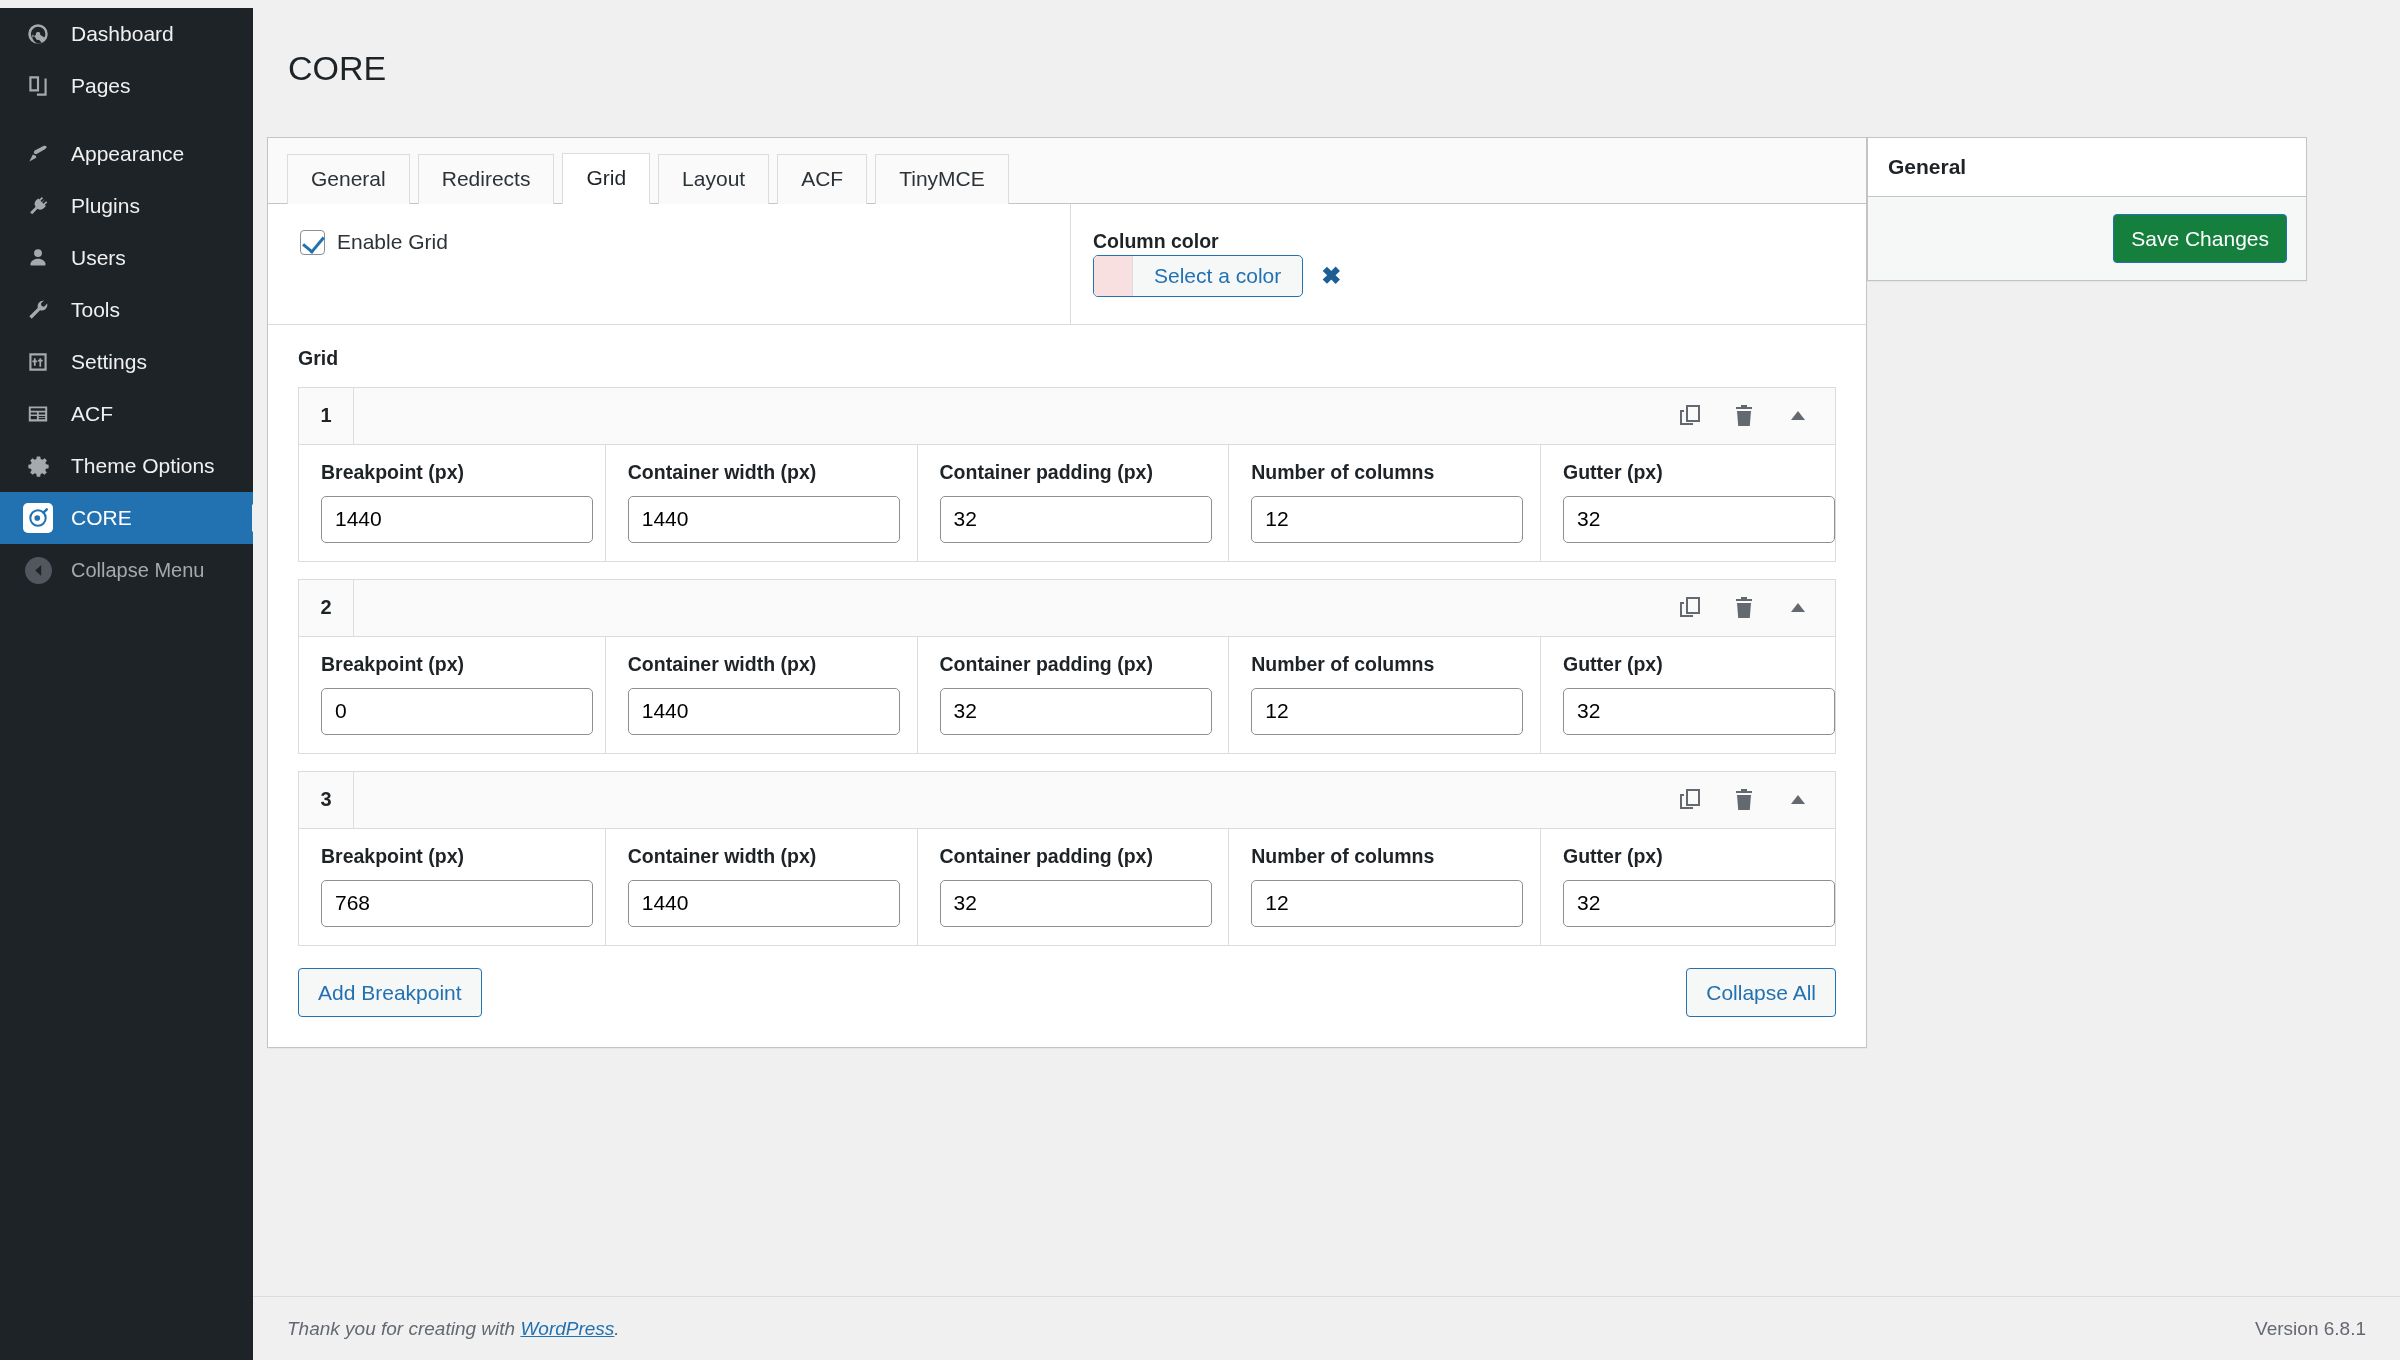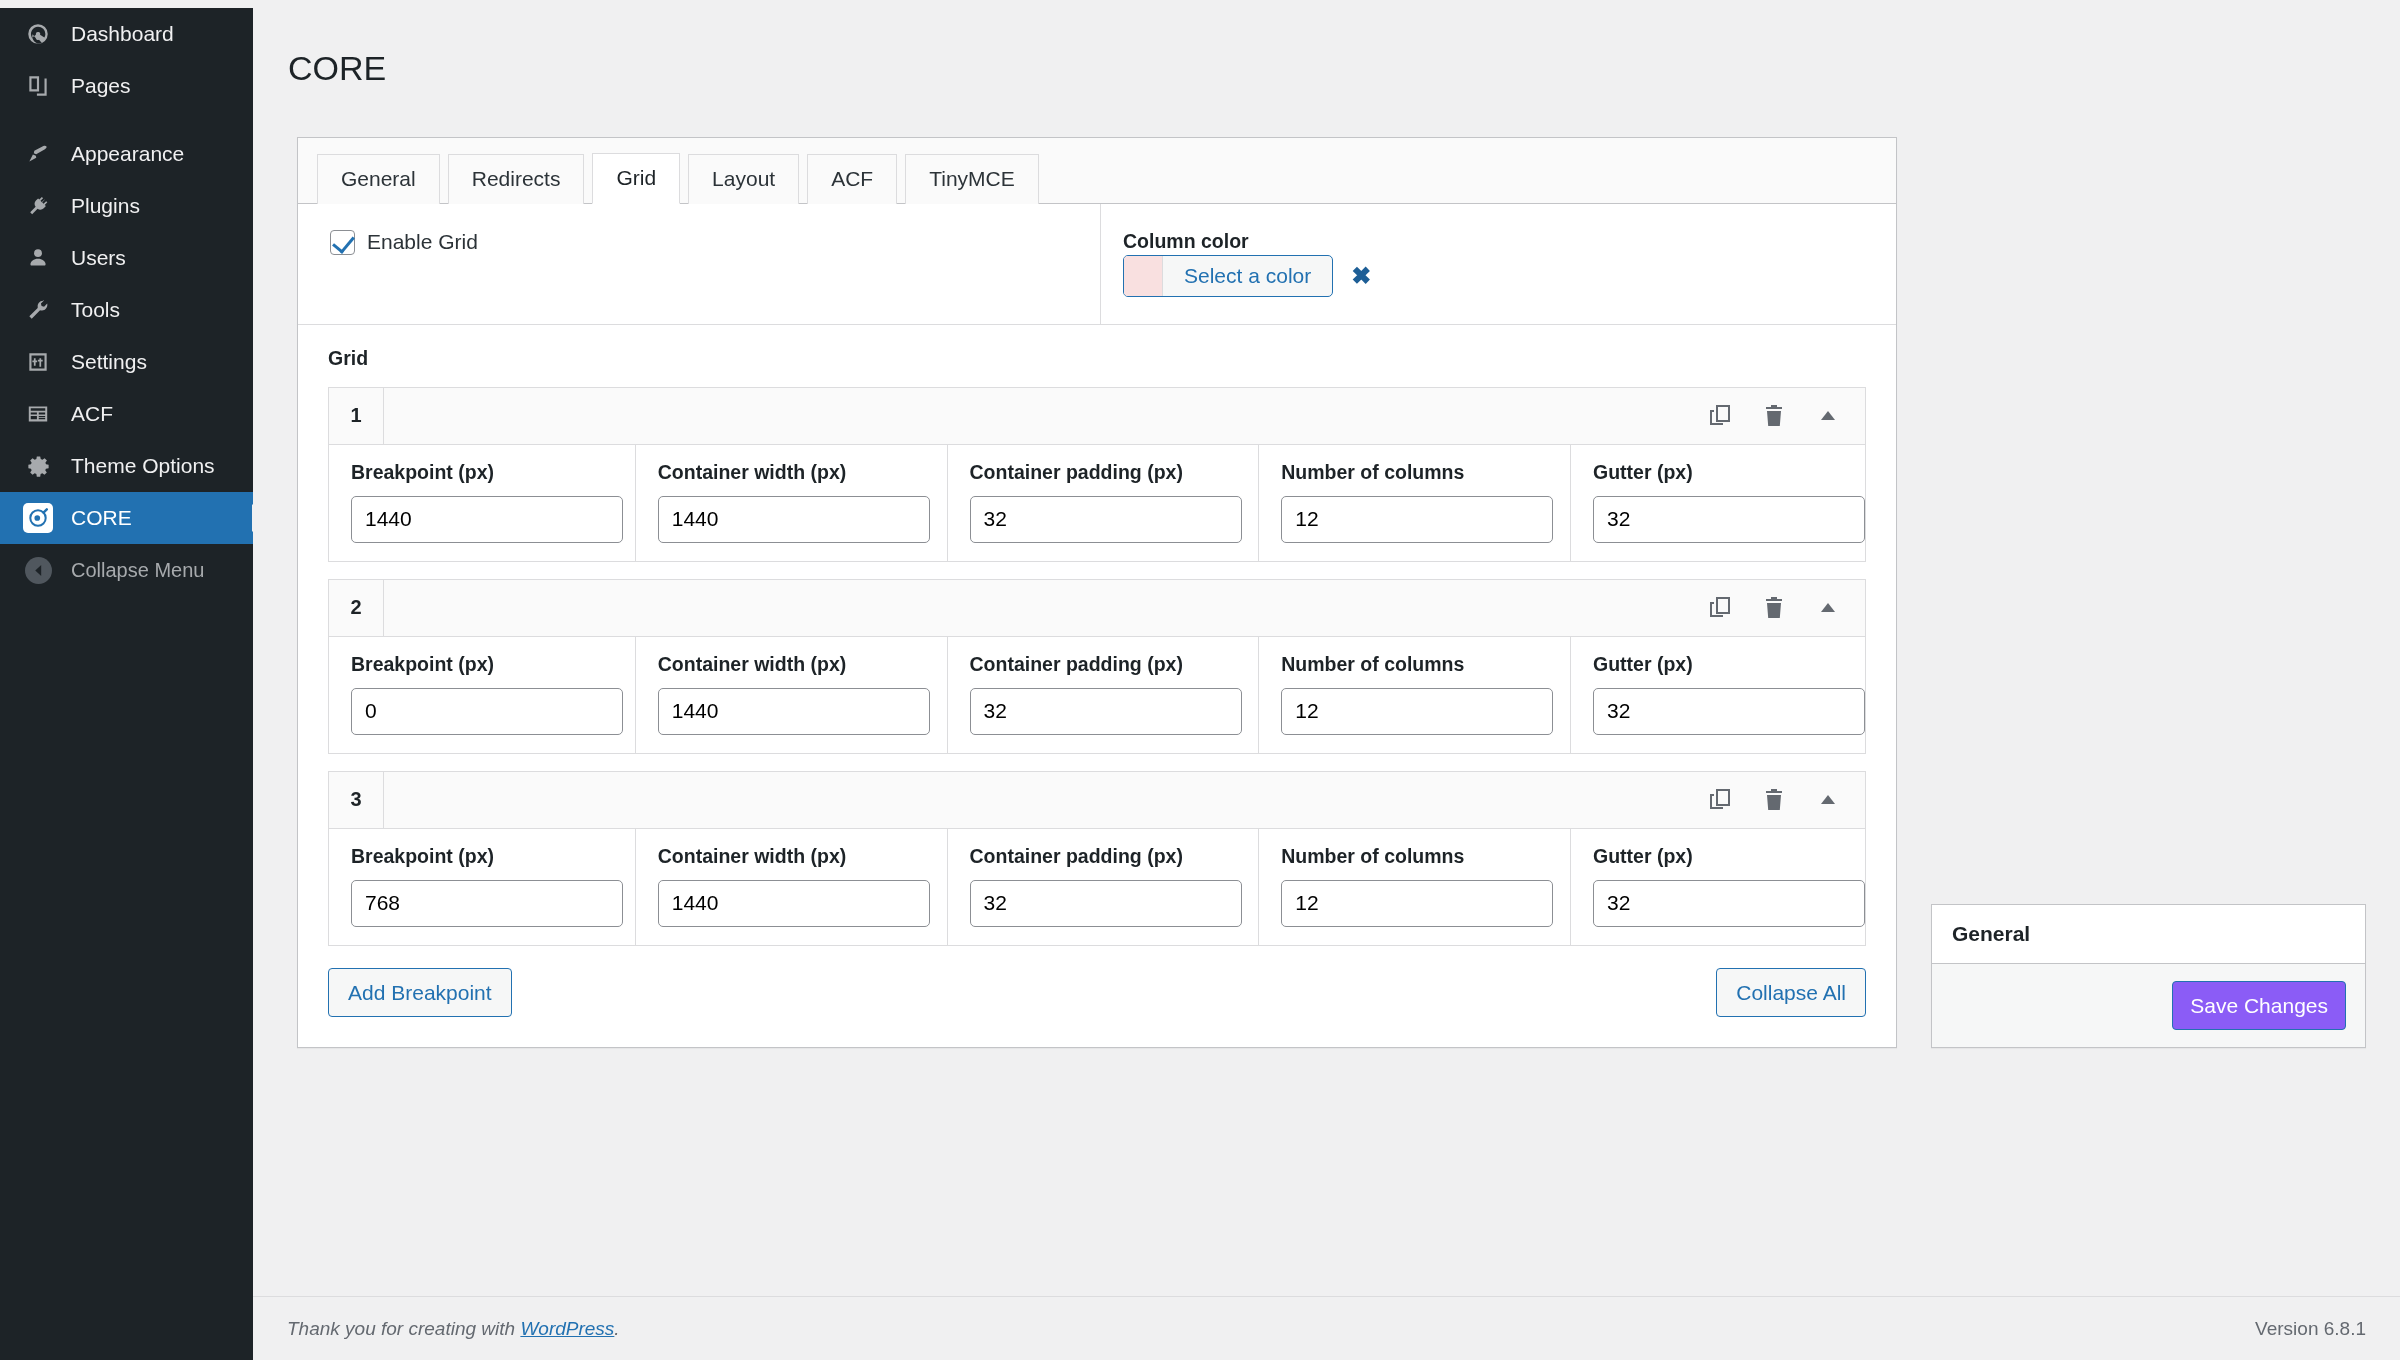--- a/index.html
+++ b/index.html
@@ -50,21 +50,21 @@
     display:flex;align-items:center;justify-content:center;
   }
 
   
   #wpbody { position:absolute; left:253px; top:0; right:0; bottom:0; }
   #page-title {
     font-size:34px; font-weight:400; color:#1d2327;
     padding:23px 0 0 35px; line-height:1.3;
   }
 
-  #content-row { display:flex; padding:24px 34px 0 44px; gap:34px; align-items:flex-end; }
+  #content-row { display:flex; padding:24px 34px 0 14px; align-items:flex-start; }
 
   
   .main-panel {
     width:1600px; background:#fff;
     border:1px solid #c3c4c7;
     box-shadow:0 1px 1px rgba(0,0,0,.04);
   }
   .tabs-bar {
     background:#fafafa;
     padding:17px 0 0 19px;
@@ -154,21 +154,21 @@
   .side-panel {
     width:440px; background:#fff; border:1px solid #c3c4c7;
     box-shadow:0 1px 1px rgba(0,0,0,.04);
   }
   .side-head {
     padding:17px 20px; font-weight:bold; font-size:21px; color:#1d2327;
     border-bottom:1px solid #c3c4c7; background:#fff;
   }
   .side-body { background:#f6f7f7; padding:17px 19px; display:flex; justify-content:flex-end; }
   .wp-btn-primary {
-    background:#8b5cf6; border:1px solid #2271b1; color:#fff;
+    background:#15803d; border:1px solid #2271b1; color:#fff;
     border-radius:4px; font-size:21px; padding:11px 17px; cursor:pointer;
     font-family:"Liberation Sans", sans-serif; line-height:1.2;
   }
 
   
   #wpfooter {
     position:absolute; left:253px; right:0; bottom:0; height:64px;
     border-top:1px solid #dcdcde;
     display:flex; align-items:center; justify-content:space-between;
     padding:0 34px; font-size:19px; color:#646970;

